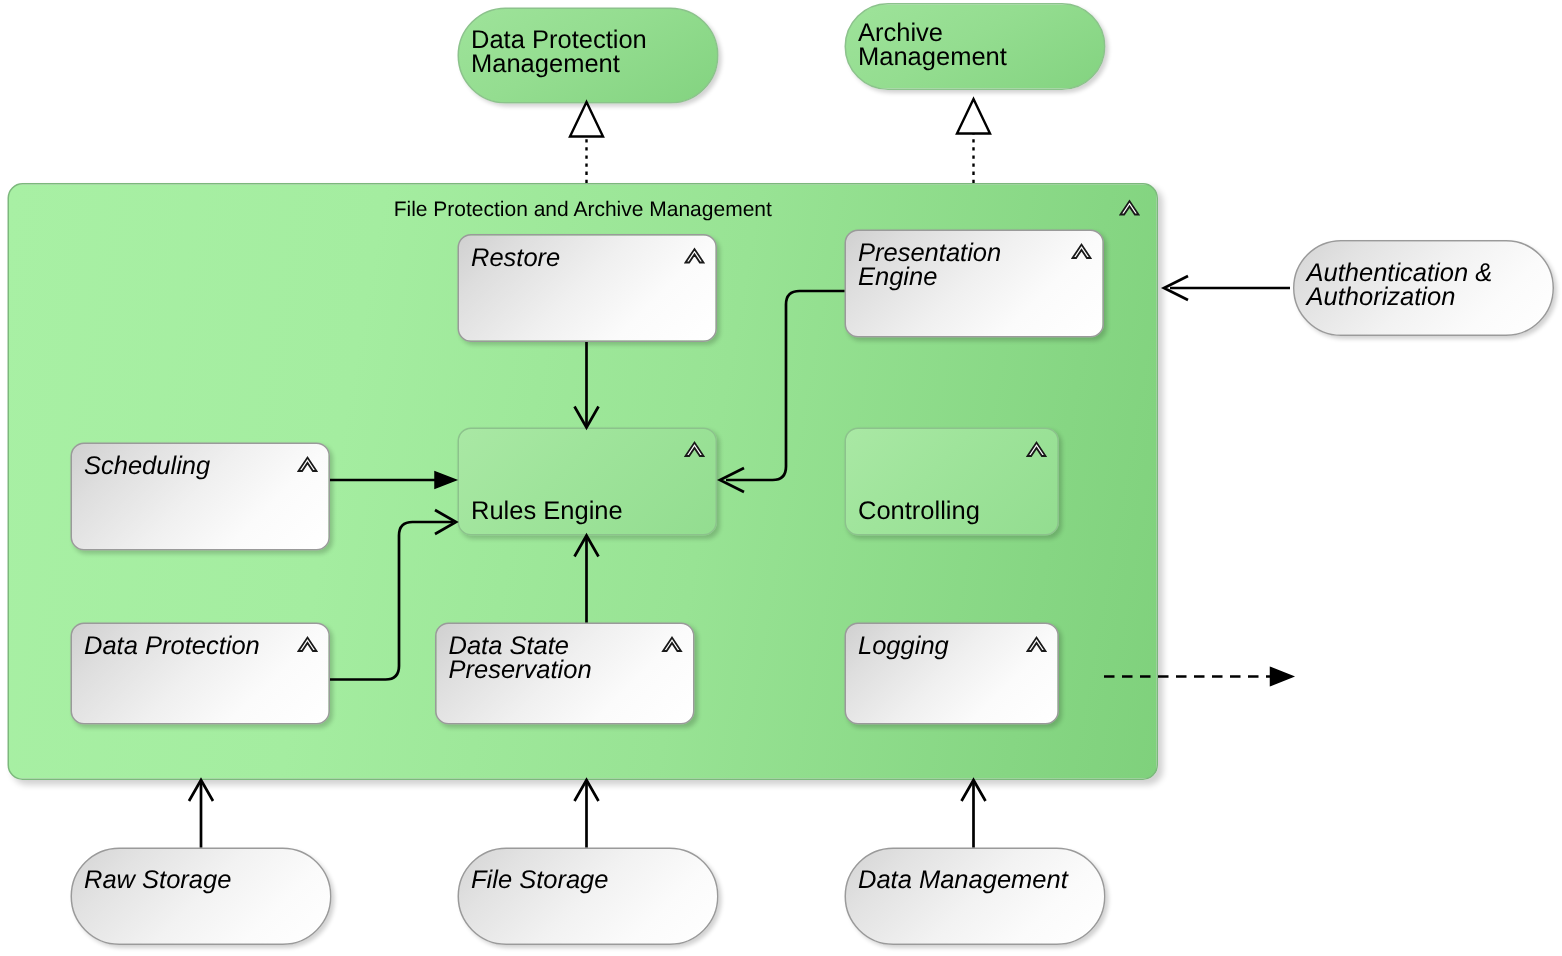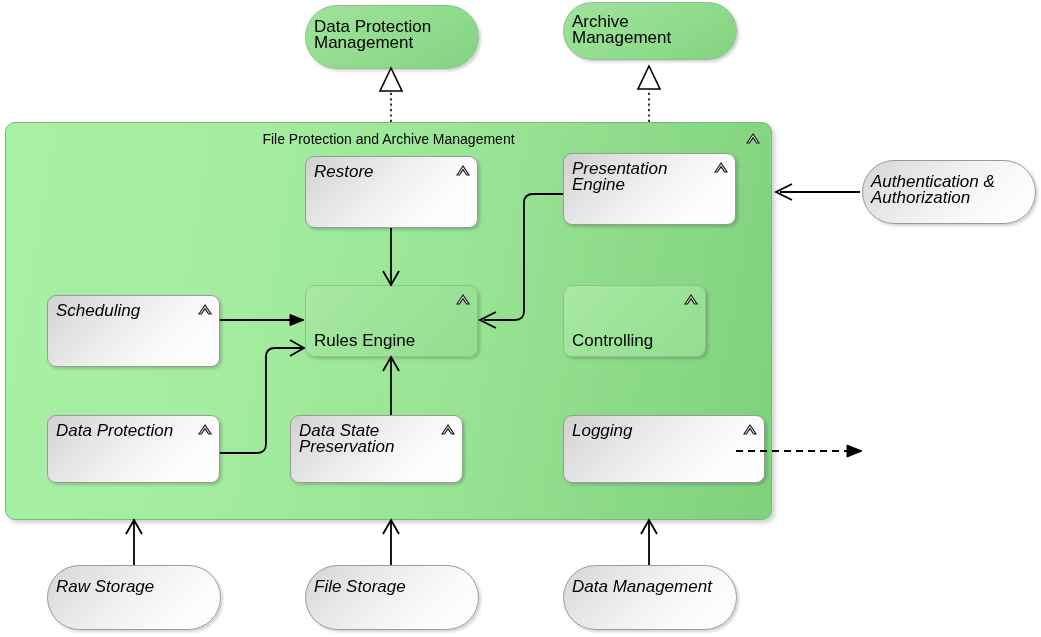--- a/index.html
+++ b/index.html
@@ -201,21 +201,21 @@
   <div class="node fn" style="left:290px; top:415px; width:173px; height:68px;">
     <div class="label">Data State
 Preservation</div>
     <span class="chev">
       <svg viewBox="0 0 16 16" width="16" height="16">
         <path d="M2 13 L8 4 L14 13 L11.6 13 L8 7.6 L4.4 13 Z" fill="#ffffff" stroke="#1a1a1a" stroke-width="1.2"></path>
       </svg>
     </span>
   </div>
 
-  <div class="node fn" style="left:563px; top:415px; width:202px; height:68px;">
+  <div class="node fn" style="left:563px; top:415px; width:143px; height:68px;">
     <div class="label">Logging</div>
     <span class="chev">
       <svg viewBox="0 0 16 16" width="16" height="16">
         <path d="M2 13 L8 4 L14 13 L11.6 13 L8 7.6 L4.4 13 Z" fill="#ffffff" stroke="#1a1a1a" stroke-width="1.2"></path>
       </svg>
     </span>
   </div>
 
   <div class="node pill pill-gray" style="left:862px; top:160px; width:174px; height:64px;">
     <div class="label" style="top:13px;">Authentication &amp;

